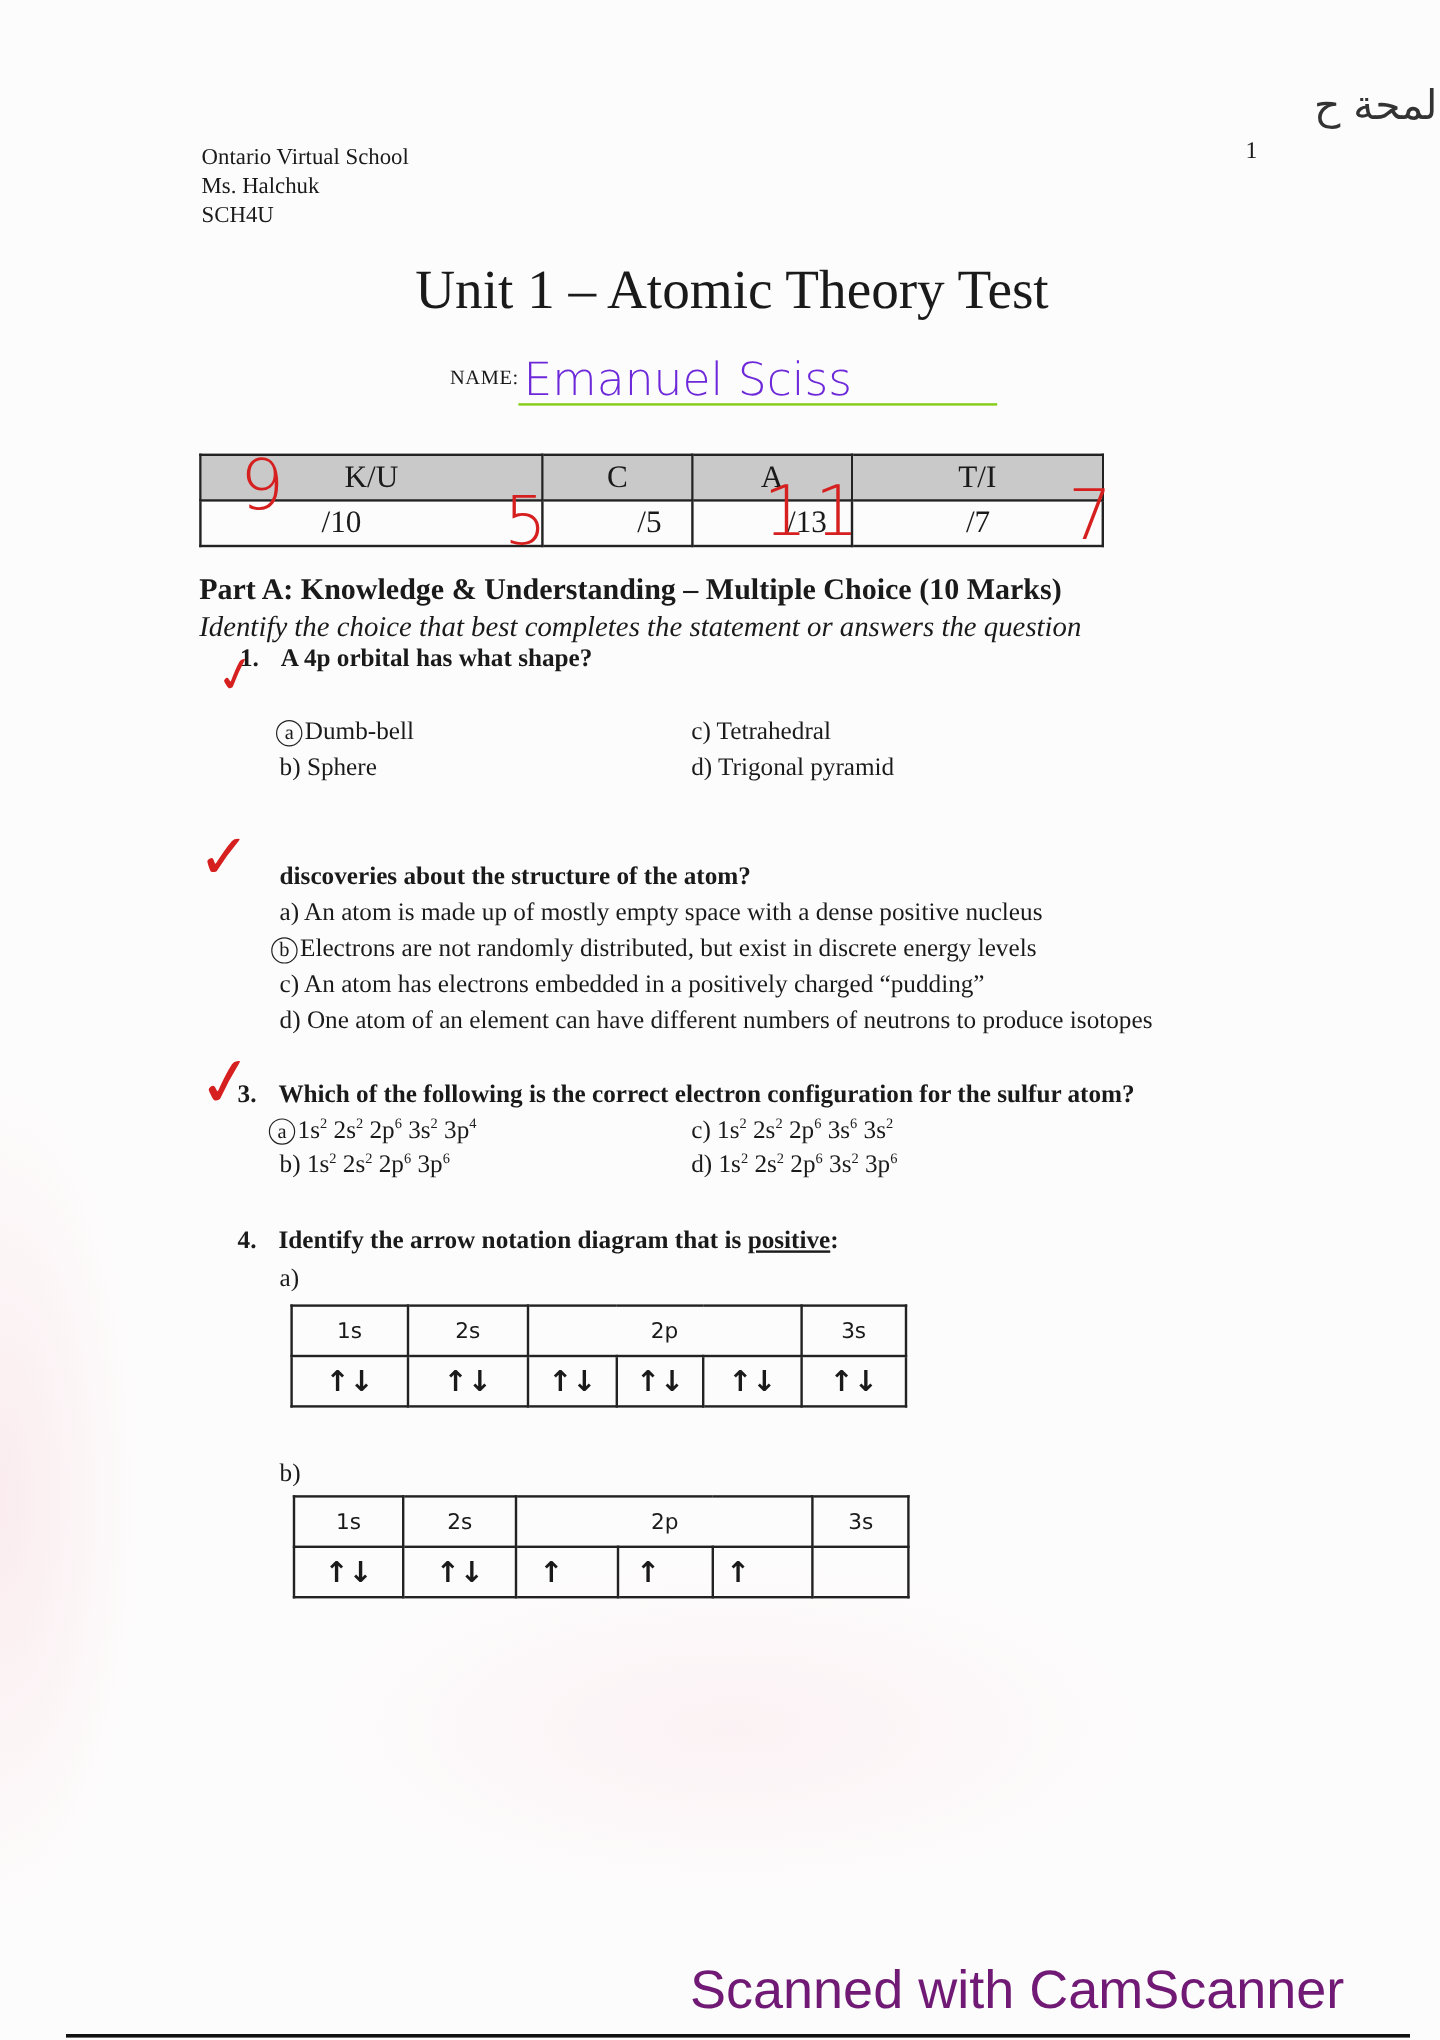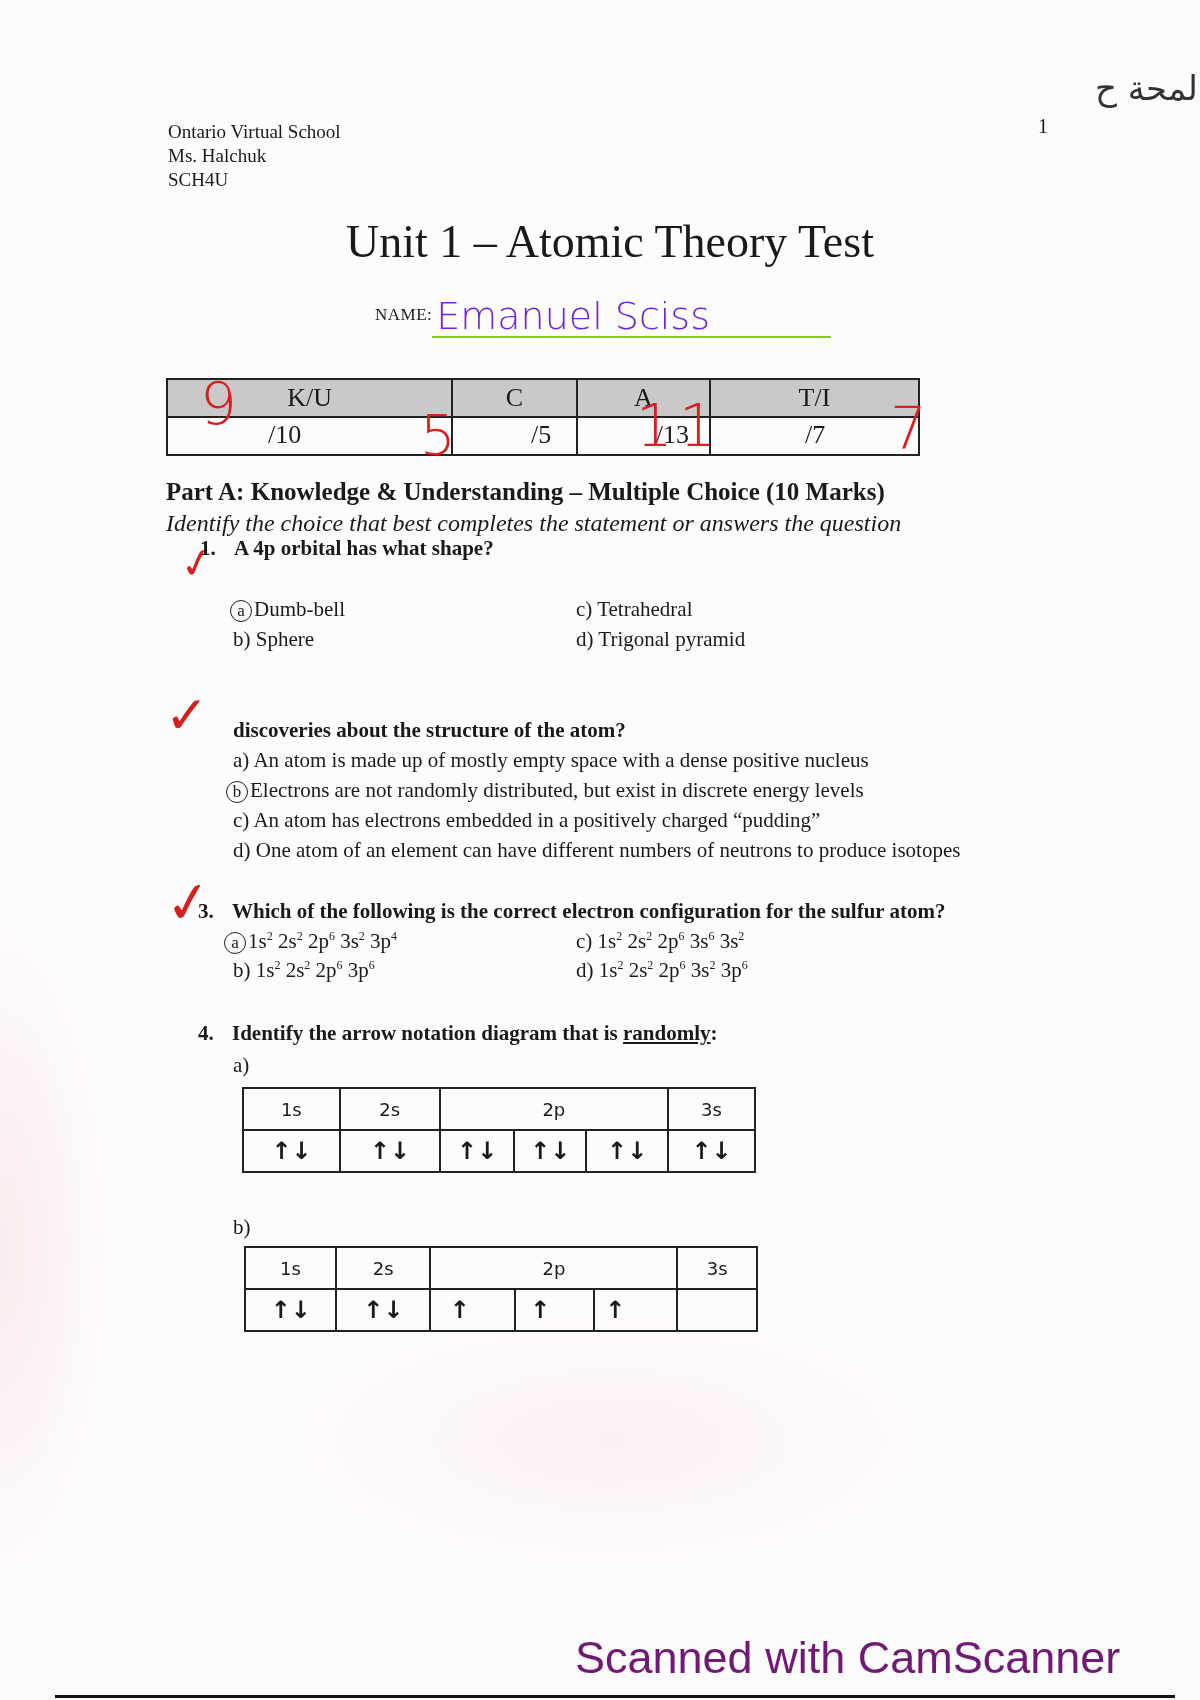--- a/index.html
+++ b/index.html
@@ -113,21 +113,21 @@
   <div class="check" style="left:165px;top:870px;font-size:56px;transform:rotate(-8deg);">✓</div>
   <div class="q" style="left:198px;top:899px;">
     <span class="qnum">3.</span><span>Which of the following is the correct electron configuration for the sulfur atom?</span>
   </div>
   <div class="opt" style="left:224px;top:929px;"><span class="circ">a</span>1s<sup>2</sup> 2s<sup>2</sup> 2p<sup>6</sup> 3s<sup>2</sup> 3p<sup>4</sup></div>
   <div class="opt" style="left:233px;top:958px;">b) 1s<sup>2</sup> 2s<sup>2</sup> 2p<sup>6</sup> 3p<sup>6</sup></div>
   <div class="opt" style="left:576px;top:929px;">c) 1s<sup>2</sup> 2s<sup>2</sup> 2p<sup>6</sup> 3s<sup>6</sup> 3s<sup>2</sup></div>
   <div class="opt" style="left:576px;top:958px;">d) 1s<sup>2</sup> 2s<sup>2</sup> 2p<sup>6</sup> 3s<sup>2</sup> 3p<sup>6</sup></div>
 
   <div class="q" style="left:198px;top:1021px;">
-    <span class="qnum">4.</span><span>Identify the arrow notation diagram that is </span><span class="u">randomly</span><span>:</span>
+    <span class="qnum">4.</span><span>Identify the arrow notation diagram that is </span><span class="u">positive</span><span>:</span>
   </div>
   <div class="label-ab" style="left:233px;top:1053px;">a)</div>
 
   <table class="orb" style="left:242px;top:1087px;width:514px;">
     <tbody>
         <tr>
       <td style="width:96px">1s</td>
       <td style="width:100px">2s</td>
       <td colspan="3">2p</td>
       <td style="width:86px">3s</td>

